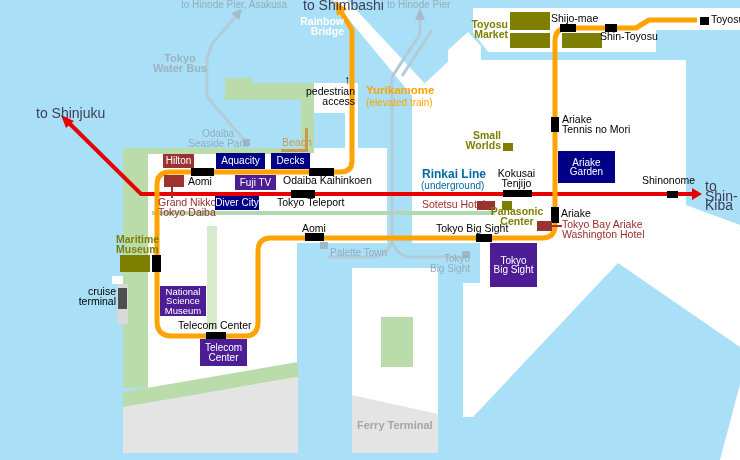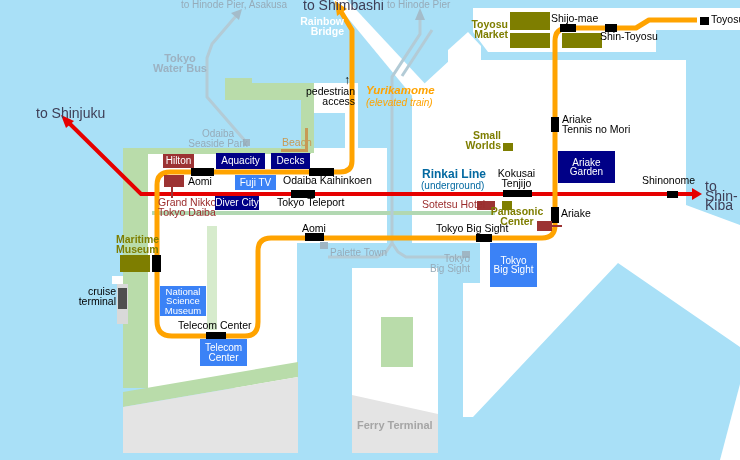--- a/index.html
+++ b/index.html
@@ -10,27 +10,27 @@
   .sm{font-size:10px;}
   .b{font-weight:bold;}
   .c{text-align:center;}
   .r{text-align:right;}
   .dir{color:#3e3e56;font-size:14px;}
   .wb{color:#96abb9;}
   .wbt{color:#9cb2c2;font-size:11px;line-height:10px;}
   .olv{color:#7e7e00;font-weight:bold;}
   .brick{color:#9b2c2c;}
   .redl{color:#0369a1;}
-  .orgl{color:#ffa300;font-style:italic;}
+  .orgl{color:#ffa300;}
   .wht{color:#ffffff;}
   .gryb{color:#a5a5a5;font-size:11px;}
   .box{position:absolute;display:flex;align-items:center;justify-content:center;
        color:#fff;font-size:10px;line-height:9.5px;text-align:center;white-space:pre-line;}
   .navy{background:#000087;}
-  .olive{background:#3b82f6;}
+  .olive{background:#4c1d95;}
   .brickbg{background:#9c3333;text-align:center;}
 </style>
 </head>
 <body>
 
 <div id="map">
 
 <svg width="740" height="460" viewBox="0 0 740 460">
 
   <rect x="0" y="0" width="740" height="460" fill="#A9E0F7"></rect>
@@ -184,20 +184,22 @@
 <div class="lbl olv r" style="right:239px;top:131px">Small
 Worlds</div>
 <div class="lbl olv c" style="left:490px;top:207px;width:54px">Panasonic
 Center</div>
 <div class="lbl olv" style="left:116px;top:235px">Maritime
 Museum</div>
 
 <div class="lbl brick" style="left:158px;top:198px">Grand Nikko
 Tokyo Daiba</div>
 <div class="lbl brick" style="left:422px;top:200px">Sotetsu Hotel</div>
+<div class="lbl brick" style="left:562px;top:220px">Tokyo Bay Ariake
+Washington Hotel</div>
 
 <div class="box brickbg" style="left:163px;top:154px;width:31px;height:14px">Hilton</div>
 <div class="box navy" style="left:216px;top:153px;width:49px;height:16px">Aquacity</div>
 <div class="box navy" style="left:271px;top:153px;width:39px;height:16px">Decks</div>
 <div class="box olive" style="left:235px;top:175px;width:41px;height:15px">Fuji TV</div>
 <div class="box navy" style="left:215px;top:196px;width:44px;height:14px">Diver City</div>
 <div class="box olive" style="left:160px;top:286px;width:46px;height:30px;font-size:9.5px">National
 Science
 Museum</div>
 <div class="box olive" style="left:200px;top:339px;width:47px;height:27px">Telecom

